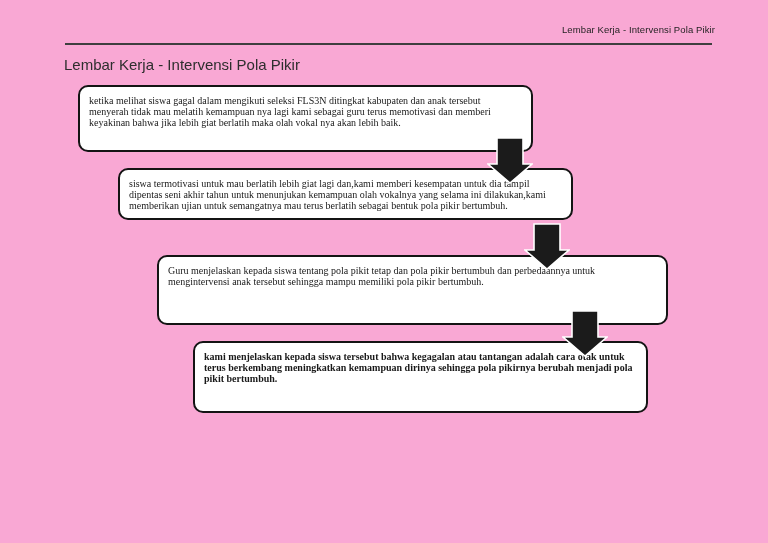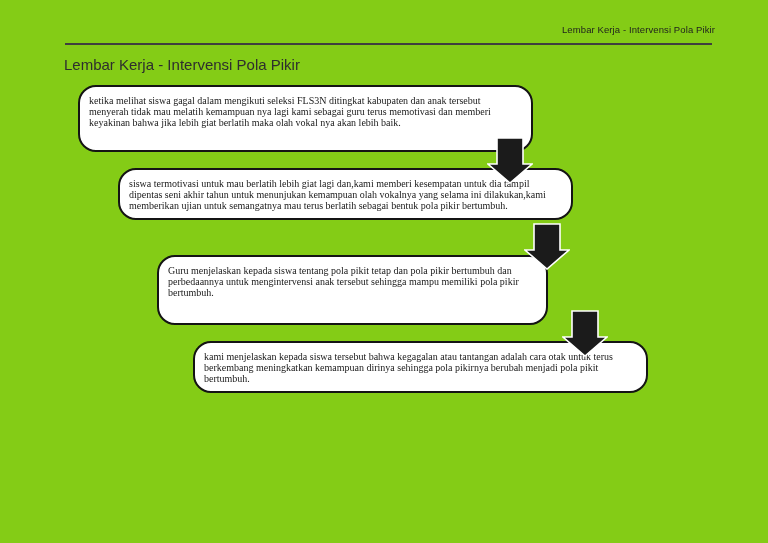--- a/index.html
+++ b/index.html
@@ -4,21 +4,21 @@
 <style>
   html, body {
     margin: 0;
     padding: 0;
     background: #ffffff;
   }
   .page {
     position: relative;
     width: 768px;
     height: 543px;
-    background: #84cc16;
+    background: #f9a8d4;
     overflow: hidden;
     font-family: "Liberation Sans", sans-serif;
   }
   
   .header-text {
     position: absolute;
     top: 24px;
     right: 53px;
     font-size: 9.5px;
     letter-spacing: 0.1px;
@@ -43,35 +43,35 @@
     font-weight: 400;
     color: #2e2e2e;
     font-family: "Liberation Sans", sans-serif;
   }
   
   .step-box {
     position: absolute;
     box-sizing: border-box;
     background: #ffffff;
     border: 2px solid #141414;
-    border-radius: 18px;
+    border-radius: 10px;
     z-index: 2;
   }
   .step-box p {
     margin: 0;
     padding: 8px 11px 6px 9px;
     font-family: "Liberation Serif", "DejaVu Serif", serif;
     font-size: 10px;
     line-height: 11.2px;
     color: #191919;
   }
   .box1 { left: 78px;  top: 85px;  width: 455px; height: 67px; }
   .box2 { left: 118px; top: 168px; width: 455px; height: 52px; }
-  .box3 { left: 157px; top: 255px; width: 391px; height: 70px; }
-  .box4 { left: 193px; top: 341px; width: 455px; height: 52px; }
+  .box3 { left: 157px; top: 255px; width: 511px; height: 70px; }
+  .box4 { left: 193px; top: 341px; width: 455px; height: 72px; font-weight: bold; }
   
   .arrow {
     position: absolute;
     width: 46px;
     height: 47px;
     z-index: 3;
   }
   .arrow1 { left: 487px; top: 137px; }
   .arrow2 { left: 524px; top: 223px; }
   .arrow3 { left: 562px; top: 310px; }

